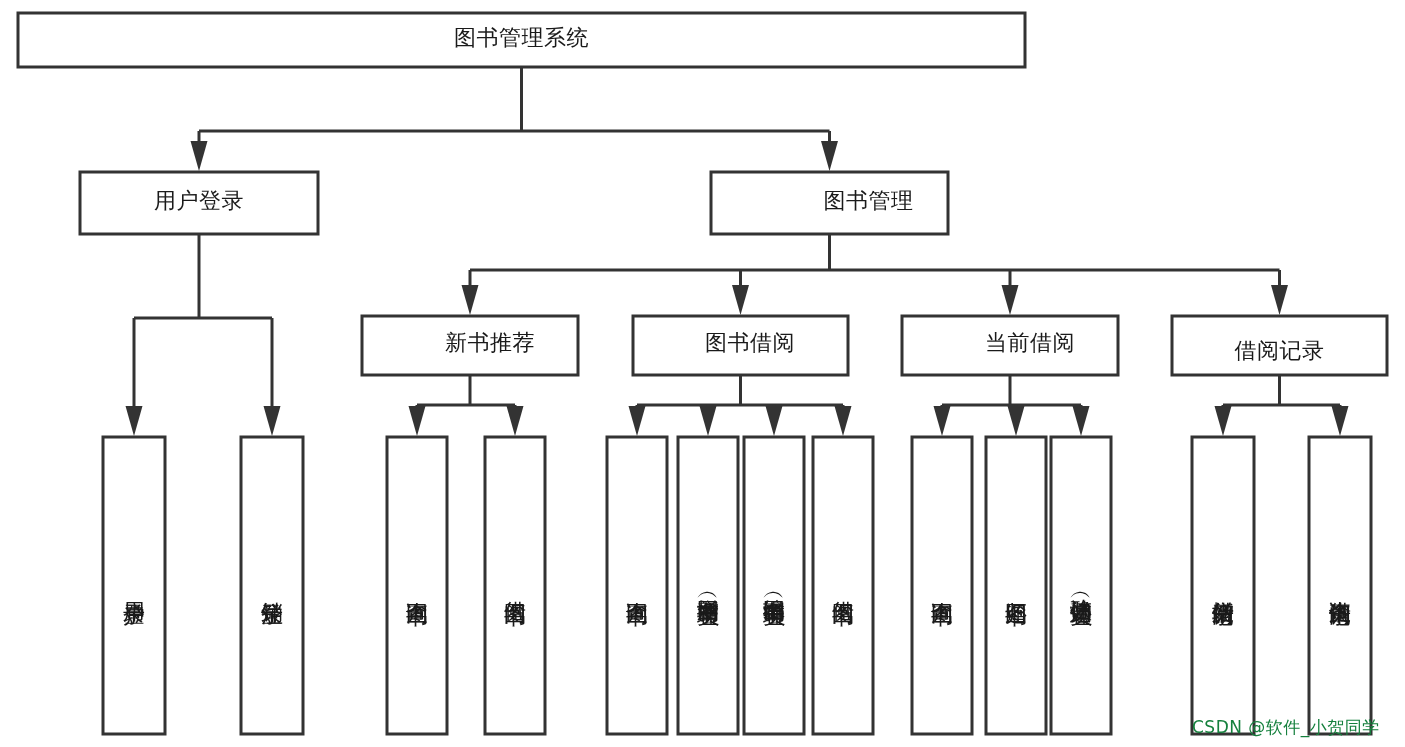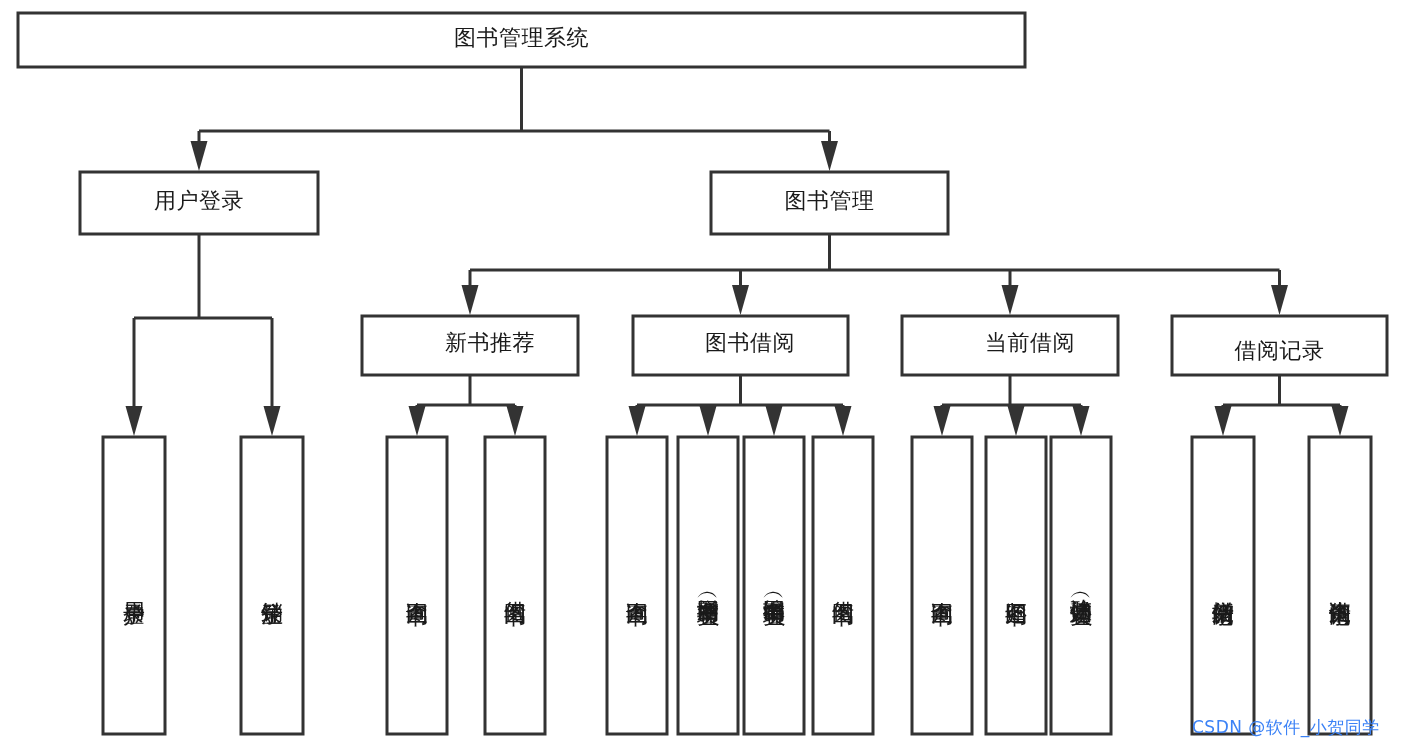--- a/index.html
+++ b/index.html
@@ -62,21 +62,21 @@
     color: #1a1a1a;
     font-size: 22px;
     line-height: 1.28;
     letter-spacing: 1px;
     writing-mode: vertical-rl;
     text-orientation: upright;
     pointer-events: none;
   }
   .watermark {
     position: absolute;
-    color: #3b82f6;
+    color: #15803d;
     font-size: 17px;
     letter-spacing: 0.5px;
     white-space: nowrap;
   }
 </style>
 </head>
 <body>
 
 <div id="diagram-root">
 
@@ -155,21 +155,21 @@
         <line class="conn-line" x1="1223" y1="405" x2="1223" y2="408"></line>
         <polygon points="1214.5,406 1231.5,406 1223,436" class="arrow-head"></polygon>
         <line class="conn-line" x1="1340" y1="405" x2="1340" y2="408"></line>
         <polygon points="1331.5,406 1348.5,406 1340,436" class="arrow-head"></polygon>
       </g>
   </svg>
 
   <div id="labels-layer">
       <div class="node-label-h" style="left: 18px; top: 13px; width: 1007px; height: 54px;">图书管理系统</div>
       <div class="node-label-h" style="left: 80px; top: 172px; width: 238px; height: 62px;">用户登录</div>
-      <div class="node-label-h" style="left: 711px; top: 172px; width: 237px; height: 62px;">图书管理</div>
+      <div class="node-label-h" style="left: 711px; top: 172px; width: 237px; height: 62px; padding-left: 39px;">图书管理</div>
       <div class="node-label-h" style="left: 362px; top: 316px; width: 256px; height: 59px;">新书推荐</div>
       <div class="node-label-h" style="left: 633px; top: 316px; width: 234px; height: 59px;">图书借阅</div>
       <div class="node-label-h" style="left: 902px; top: 316px; width: 216px; height: 59px; padding-left: 20px;">当前借阅</div>
       <div class="node-label-h" style="left: 1172px; top: 316px; width: 215px; height: 74px;">借阅记录</div>
       <div class="node-label-v" style="left: 103px; top: 437px; width: 62px; height: 297px;">用户登录</div>
       <div class="node-label-v" style="left: 241px; top: 437px; width: 62px; height: 297px;">注销登录</div>
       <div class="node-label-v" style="left: 387px; top: 437px; width: 60px; height: 297px;">查询图书</div>
       <div class="node-label-v" style="left: 485px; top: 437px; width: 60px; height: 297px;">借阅图书</div>
       <div class="node-label-v" style="left: 607px; top: 437px; width: 60px; height: 297px;">查询图书</div>
       <div class="node-label-v" style="left: 678px; top: 437px; width: 60px; height: 297px;">新增图书（管理员）</div>

